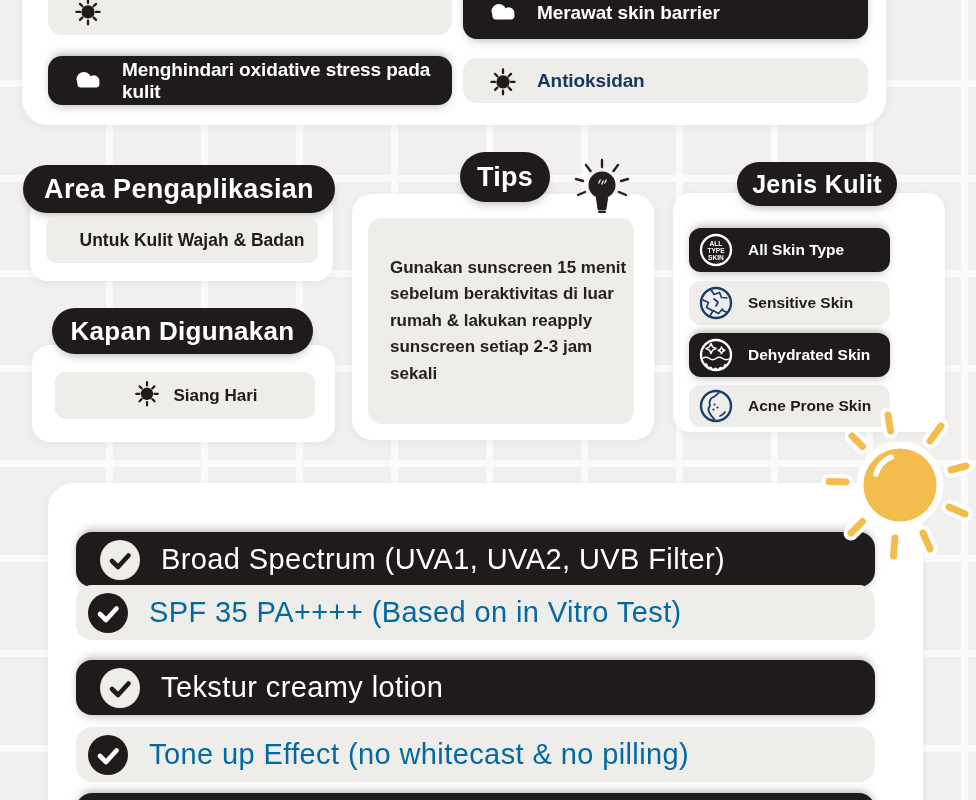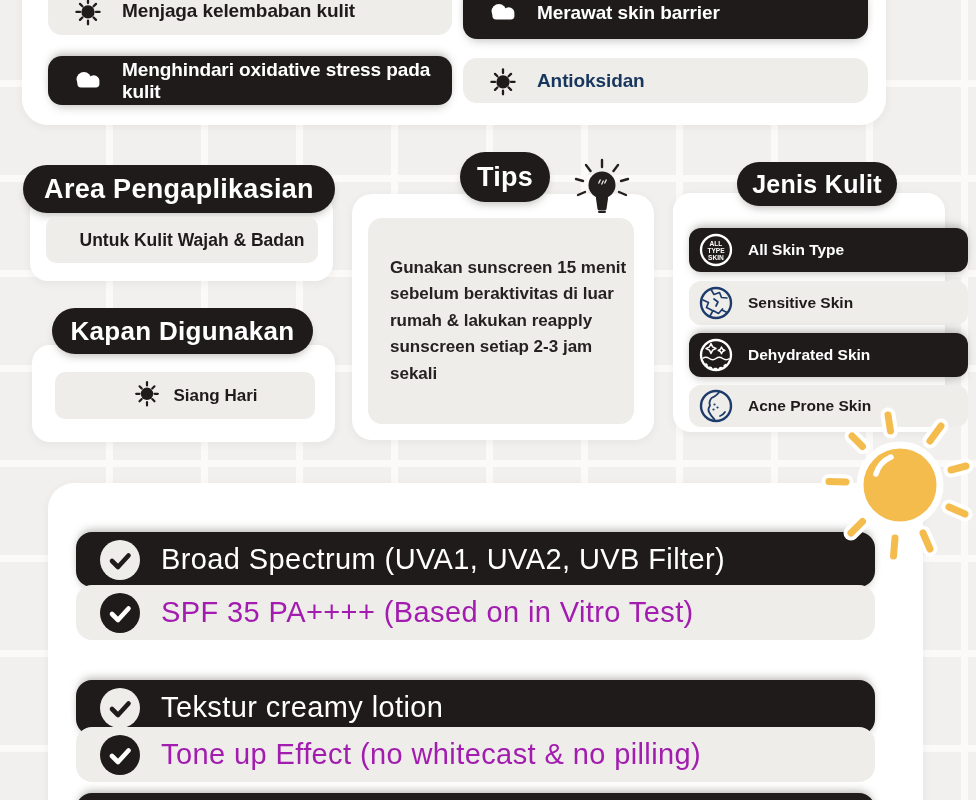--- a/index.html
+++ b/index.html
@@ -37,27 +37,27 @@
   .c-kapan{left:32px; top:345px;width:303px;height:97px;border-radius:18px;}
   .c-tips {left:352px;top:194px;width:302px;height:246px;border-radius:20px;}
   .c-jenis{left:673px;top:193px;width:272px;height:239px;border-radius:18px;}
   .c-feat {left:48px; top:483px;width:875px;height:380px;border-radius:26px;}
   
   .v-area{left:46px;top:217px;width:272px;height:46px;border-radius:10px;justify-content:center;font-size:17.5px;font-weight:700;}
   .v-kapan{left:55px;top:372px;width:260px;height:47px;border-radius:10px;justify-content:center;gap:11px;font-size:17px;font-weight:700;}
   .tips-inner{left:368px;top:218px;width:266px;height:206px;border-radius:14px;justify-content:center;}
   .tips-inner .tips-text{width:242px;font-size:17px;font-weight:700;line-height:1.55;color:#262222;}
   
-  .skin{left:689px;width:279px;height:44px;border-radius:12px;padding-left:8px;gap:13px;font-size:15.5px;font-weight:700;}
+  .skin{left:689px;width:201px;height:44px;border-radius:12px;padding-left:8px;gap:13px;font-size:15.5px;font-weight:700;}
   .s1{top:228px;} .s2{top:281px;} .s3{top:333px;} .s4{top:385px;height:42px;}
   .skin .s-icon{display:flex;align-items:center;justify-content:center;width:38px;flex:0 0 38px;}
   
   .feat{left:76px;width:799px;height:55px;border-radius:16px;padding-left:24px;gap:21px;font-size:29px;font-weight:400;letter-spacing:.4px;}
-  .feat.light{color:#a21caf;}
-  .f1{top:514px;margin-top:18px;} .f2{top:585px;} .f3{top:680px;} .f4{top:727px;} .f5{top:793px;height:58px;}
+  .feat.light{color:#0369a1;padding-left:12px;}
+  .f1{top:514px;margin-top:18px;} .f2{top:585px;} .f3{top:660px;} .f4{top:727px;} .f5{top:793px;height:58px;}
   .chk{width:40px;height:40px;flex:0 0 40px;}
   .doodle{position:absolute;}
   .bulb{left:570px;top:157px;width:64px;height:68px;}
   .bigsun{left:816px;top:400px;width:160px;height:170px;z-index:6;}
 </style>
 </head>
 <body>
 
 <div class="stage">
 
@@ -72,21 +72,20 @@
             <line x1="18" y1="29" x2="18" y2="33"></line>
             <line x1="5" y1="19" x2="9" y2="19"></line>
             <line x1="27" y1="19" x2="31" y2="19"></line>
             <line x1="9" y1="10" x2="11.7" y2="12.7"></line>
             <line x1="24.3" y1="25.3" x2="27" y2="28"></line>
             <line x1="9" y1="28" x2="11.7" y2="25.3"></line>
             <line x1="24.3" y1="12.7" x2="27" y2="10"></line>
           </g>
         </svg>
     </span>
-    <span class="p-label">Menjaga kelembaban kulit</span>
   </div>
 
   <div class="pill dark benefit b2">
     <span class="p-icon">
       <svg viewBox="0 0 44 28" width="40" height="26">
           <circle cx="17" cy="12" r="9" fill="#fff"></circle>
           <circle cx="29" cy="14" r="7" fill="#fff"></circle>
           <rect x="9" y="13" width="27" height="9" rx="4.5" fill="#fff"></rect>
         </svg>
     </span>

